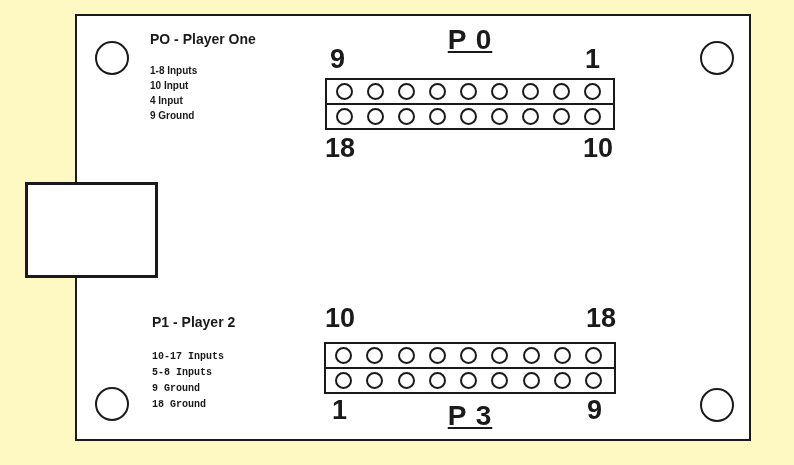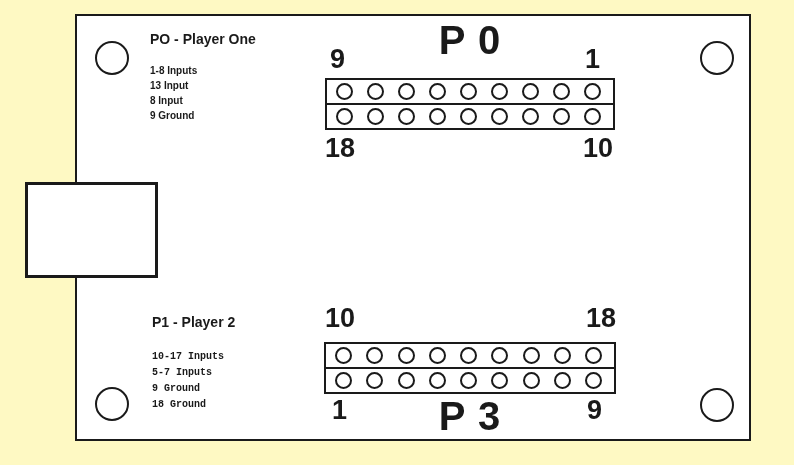--- a/index.html
+++ b/index.html
@@ -46,24 +46,25 @@
   .legend-title { position: absolute; font-size: 14px; line-height: 15px; white-space: nowrap; }
   .legend-lines { position: absolute; font-size: 10px; white-space: nowrap; }
   .legend-lines.p0 { line-height: 15px; }
   .legend-lines.p1 { line-height: 16px; font-family: Liberation Mono, monospace; }
   .lt-p0 { left: 150px; top: 32px; }
   .ll-p0 { left: 150px; top: 63px; }
   .lt-p1 { left: 152px; top: 315px; }
   .ll-p1 { left: 152px; top: 349px; }
   .header-label {
     position: absolute;
-    font-size: 40px; line-height: 40px;
+    font-size: 28px; line-height: 40px;
     text-align: center;
     letter-spacing: 1px;
     white-space: pre;
+    text-decoration: underline;
   }
   .hl-p0 { left: 325px; top: 20px;  width: 290px; }
   .hl-p1 { left: 325px; top: 396px; width: 290px; }
   .corner-num {
     position: absolute;
     font-size: 27px; line-height: 27px;
     white-space: nowrap;
   }
   .cn-right { text-align: right; }
   .p0-tl { left: 330px; top: 46px; }
@@ -110,22 +111,22 @@
   <div class="hole tl"></div>
   <div class="hole tr"></div>
   <div class="hole bl"></div>
   <div class="hole br"></div>
 
   <div class="edge-connector"></div>
 
   <div class="legend-title lt-p0">PO - Player One</div>
   <div class="legend-lines p0 ll-p0">
     <div>1-8 Inputs</div>
-    <div>13 Input</div>
-    <div>8 Input</div>
+    <div>10 Input</div>
+    <div>4 Input</div>
     <div>9 Ground</div>
   </div>
 
   <div class="header-label hl-p0">P 0</div>
   <div class="corner-num p0-tl">9</div>
   <div class="corner-num cn-right p0-tr">1</div>
   <div class="corner-num p0-bl">18</div>
   <div class="corner-num cn-right p0-br">10</div>
   <div class="header-box hb-p0">
     <div class="pin-row first">
@@ -148,21 +149,21 @@
         <div class="pin"></div>
         <div class="pin"></div>
         <div class="pin"></div>
         <div class="pin"></div>
       </div>
   </div>
 
   <div class="legend-title lt-p1">P1 - Player 2</div>
   <div class="legend-lines p1 ll-p1">
     <div>10-17 Inputs</div>
-    <div>5-7 Inputs</div>
+    <div>5-8 Inputs</div>
     <div>9 Ground</div>
     <div>18 Ground</div>
   </div>
 
   <div class="corner-num p1-tl">10</div>
   <div class="corner-num cn-right p1-tr">18</div>
   <div class="header-box hb-p1">
     <div class="pin-row first">
         <div class="pin"></div>
         <div class="pin"></div>

